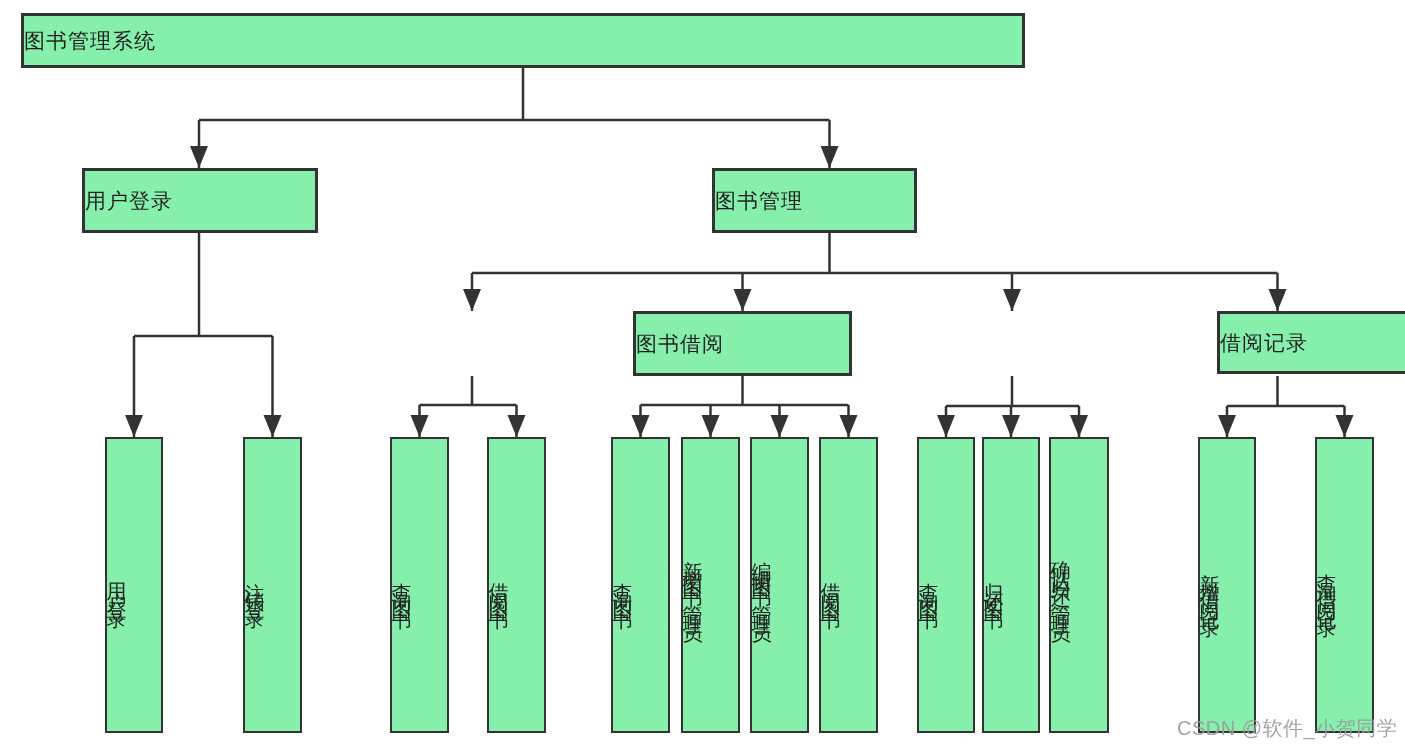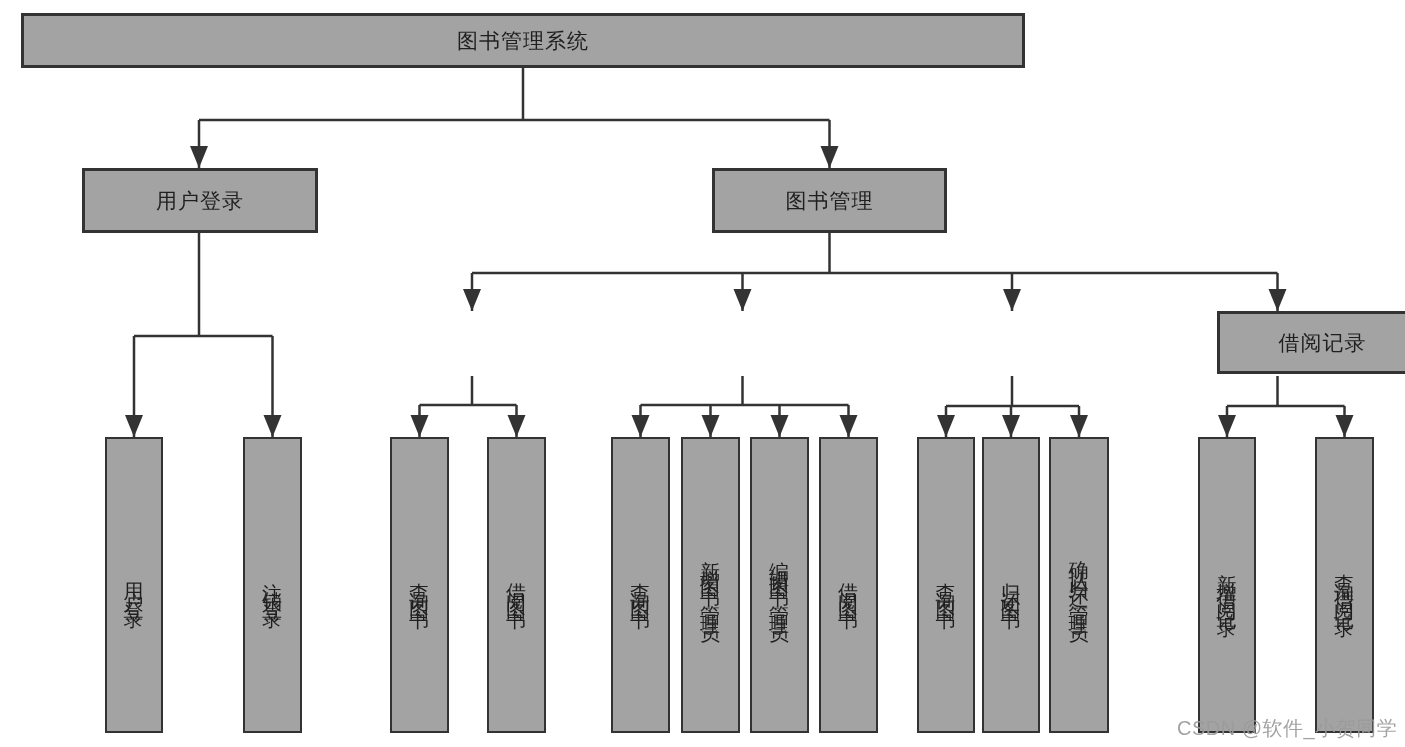--- a/index.html
+++ b/index.html
@@ -2,22 +2,22 @@
 <html><head>
 <meta charset="utf-8">
 <style>
   html,body{margin:0;padding:0;background:#fff;}
   .canvas{
     position:relative;width:1405px;height:747px;background:#fff;overflow:hidden;
     font-family:"Liberation Sans",sans-serif;color:#1f1f1f;
   }
   svg.connectors{position:absolute;left:0;top:0;z-index:1;}
   .node{
-    position:absolute;z-index:2;background:#a3a3a3;border:3px solid #333;
-    display:flex;align-items:center;justify-content:center;box-sizing:border-box;
+    position:absolute;z-index:2;background:#86efac;border:3px solid #333;
+    display:flex;align-items:center;justify-content:flex-start;box-sizing:border-box;
     font-size:21px;letter-spacing:1px;white-space:nowrap;
   }
   .node.leaf{
     border-width:2.5px;
   }
   .node.leaf span{
     writing-mode:vertical-rl;text-orientation:mixed;
     font-size:20px;letter-spacing:9px;line-height:1;white-space:nowrap;
   }
   .watermark{
@@ -92,24 +92,27 @@
     </g>
   </svg>
 
   <div class="node" style="left:21px;top:13px;width:1004px;height:55px;">
     <span>图书管理系统</span>
   </div>
 
   <div class="node" style="left:82px;top:168px;width:236px;height:65px;">
     <span>用户登录</span>
   </div>
-  <div class="node" style="left:712px;top:168px;width:235px;height:65px;">
+  <div class="node" style="left:712px;top:168px;width:205px;height:65px;">
     <span>图书管理</span>
   </div>
 
+  <div class="node" style="left:633px;top:311px;width:219px;height:65px;">
+    <span>图书借阅</span>
+  </div>
   <div class="node" style="left:1172px;top:311px;width:211px;height:63px;margin-left:45px;">
     <span>借阅记录</span>
   </div>
 
   <div class="node leaf" style="left:105px;top:437px;width:58px;height:296px;">
     <span>用户登录</span>
   </div>
   <div class="node leaf" style="left:243px;top:437px;width:59px;height:296px;">
     <span>注销登录</span>
   </div>

